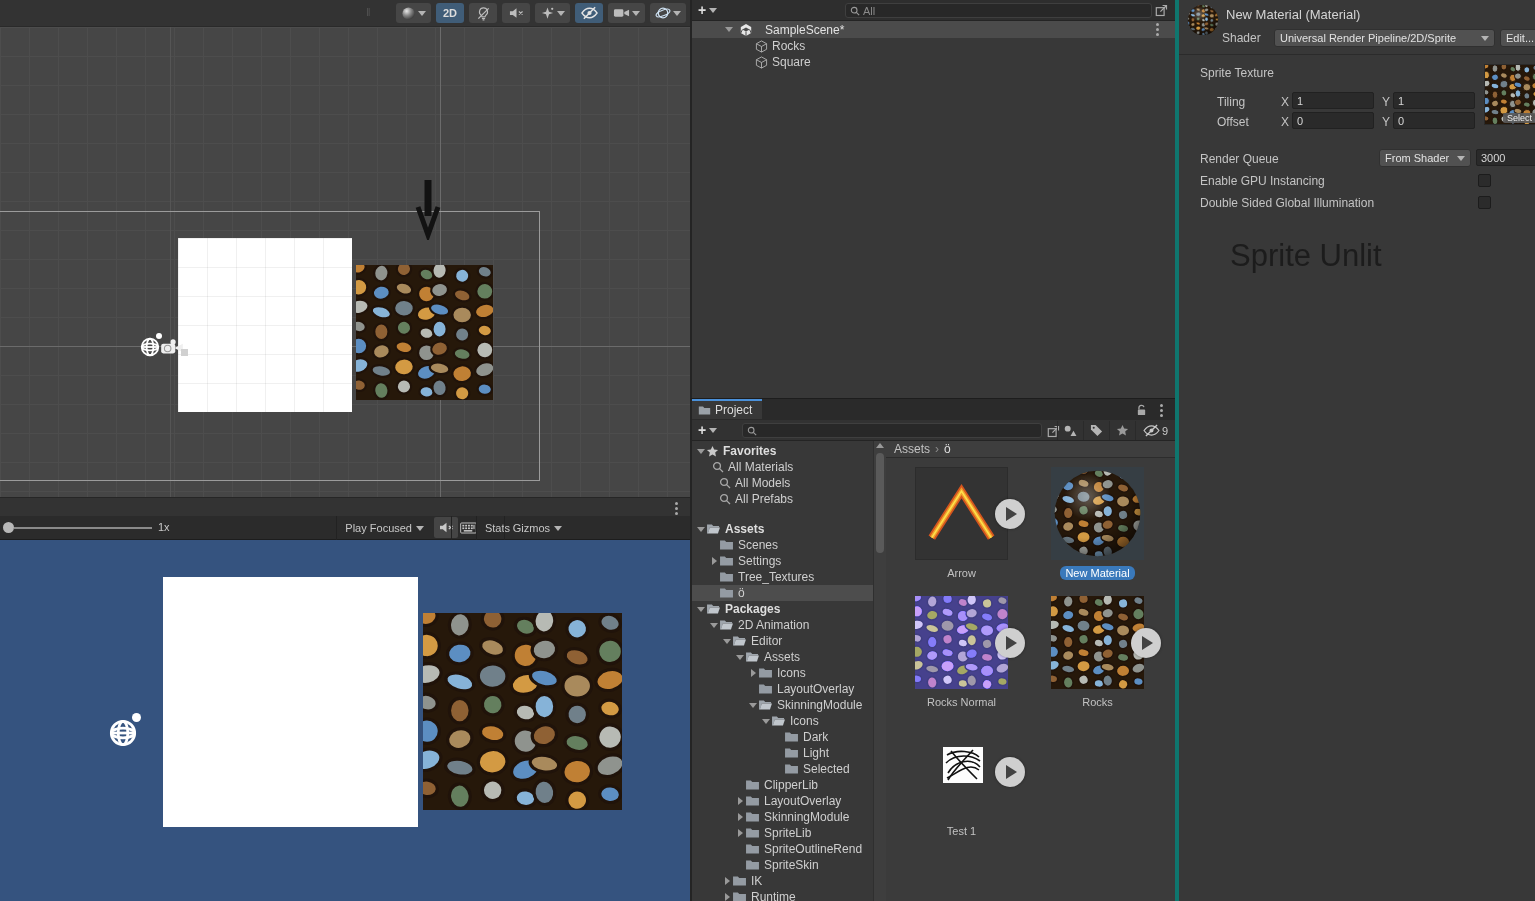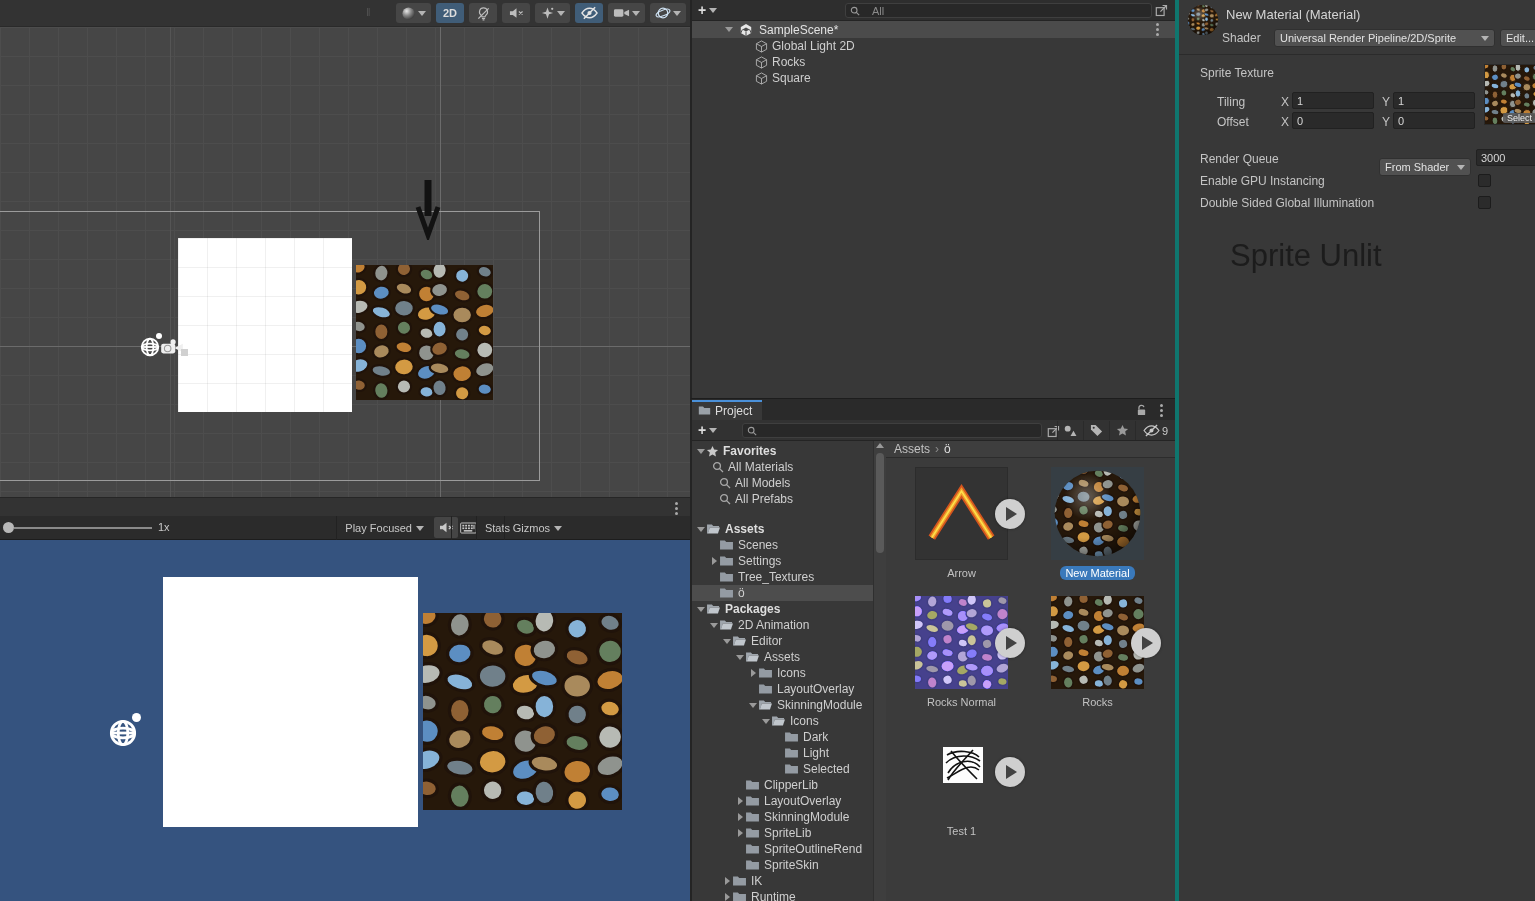--- a/index.html
+++ b/index.html
@@ -46,33 +46,33 @@
           border-left:1px solid #222}
   #game-view{left:0;top:540px;width:690px;height:361px;background:#35537f;overflow:hidden}
   #game-white-square{left:163px;top:37px;width:255px;height:250px;background:#fff}
   #game-rocks{left:423px;top:73px;width:199px;height:197px}
 
   
   #hierarchy{left:690px;top:0;width:485px;height:398px;background:#383838;border-left:2px solid #242424}
   .panel-toolbar{height:21px;background:#2e2e2e;border-bottom:1px solid #242424;display:flex;align-items:center;position:relative}
   .plus-btn{display:flex;align-items:center;gap:3px;padding:0 6px;color:#ddd;font-size:14px;font-weight:bold}
   .searchfield{height:15px;background:#282828;border:1px solid #3f3f3f;border-radius:3px;display:flex;align-items:center;
-      padding:0 4px;gap:12px}
+      padding:0 4px;gap:3px}
   .searchfield input{flex:1;background:transparent;border:none;outline:none;color:#bbb;font-size:11px;
       font-family:"Liberation Sans",sans-serif}
   .searchfield input::placeholder{color:#8a8a8a}
   #hi-scene-row{height:17px;background:#4b4b4b;display:flex;align-items:center;position:relative}
   .tree-arrow{width:0;height:0;border-left:4px solid transparent;border-right:4px solid transparent;border-top:5px solid #9a9a9a}
   .tree-arrow.closed{border-top:4px solid transparent;border-bottom:4px solid transparent;border-left:5px solid #9a9a9a;border-right:none}
   .hi-row{height:16px;display:flex;align-items:center;color:#cfcfcf}
   .icon{display:inline-flex;align-items:center;justify-content:center}
 
   
   #project{left:690px;top:398px;width:485px;height:503px;background:#383838;border-left:2px solid #242424;border-top:1px solid #1d1d1d}
-  #pj-tabrow{height:21px;background:#2a2a2a;display:flex;align-items:center;position:relative}
+  #pj-tabrow{height:21px;background:#2a2a2a;display:flex;align-items:flex-start;position:relative}
   #pj-tab{height:20px;background:#383838;border-top:2px solid #4a90d9;display:flex;align-items:center;gap:4px;
           padding:0 10px 0 6px;color:#ddd}
   #pj-toolbar{height:21px;background:#323232;border-bottom:1px solid #242424;display:flex;align-items:center;position:relative}
   .tb-icon{width:26px;height:19px;display:flex;align-items:center;justify-content:center;border-left:1px solid #2a2a2a}
   #pj-body{position:absolute;left:0;top:42px;width:485px;height:461px;overflow:hidden}
   #pj-tree{position:absolute;left:0;top:0;width:181px;height:461px;overflow:hidden;background:#383838;padding-top:2px}
   .pj-row{height:16px;display:flex;align-items:center;white-space:nowrap;overflow:hidden;color:#cfcfcf}
   .pj-row.bold{font-weight:bold;color:#dedede}
   .pj-row.selected{background:#4d4d4d}
   .gap{height:14px}
@@ -369,36 +369,28 @@
         <path d="M5 7L10.6 1.4M7 1.4h3.6V5" stroke="#aaa" stroke-width="1.1" fill="none"></path>
       </svg>
     </div>
     <div id="hi-scene-row">
       <span class="tree-arrow" style="margin-left:33px"></span>
       <svg style="margin-left:6px" width="14" height="14" viewBox="0 0 14 14">
         <path d="M7 1l5.2 3v6L7 13 1.8 10V4z" fill="#e6e6e6"></path>
         <path d="M7 4.4l3.6 2.1L7 8.6 3.4 6.5z" fill="#4b4b4b"></path>
         <path d="M7 8.6v4.4M3.4 6.5L1.8 10M10.6 6.5l1.6 3.5" stroke="#4b4b4b" stroke-width="1"></path>
       </svg>
-      <span style="margin-left:6px;color:#e2e2e2">SampleScene*</span>
+      <span style="margin-left:12px;color:#e2e2e2">SampleScene*</span>
       <span class="kebab" style="position:absolute;right:12px">
           <i></i>
           <i></i>
           <i></i>
         </span>
     </div>
     <div id="hi-items">
-        <div class="hi-row">
-          <span class="icon" style="margin-left: 63px;">
-            <svg width="13" height="13" viewBox="0 0 14 14">
-              <path d="M7 1l5.5 3v6L7 13 1.5 10V4z M1.5 4L7 7l5.5-3M7 7v6" fill="none" stroke="#b0b0b0" stroke-width="1"></path>
-            </svg>
-          </span>
-          <span style="margin-left: 4px;">Global Light 2D</span>
-        </div>
         <div class="hi-row">
           <span class="icon" style="margin-left: 63px;">
             <svg width="13" height="13" viewBox="0 0 14 14">
               <path d="M7 1l5.5 3v6L7 13 1.5 10V4z M1.5 4L7 7l5.5-3M7 7v6" fill="none" stroke="#b0b0b0" stroke-width="1"></path>
             </svg>
           </span>
           <span style="margin-left: 4px;">Rocks</span>
         </div>
         <div class="hi-row">
           <span class="icon" style="margin-left: 63px;">
@@ -903,21 +895,21 @@
     <span class="insp-label" style="left:203px;top:95px">Y</span>
     <input class="insp-input" style="left: 214px; top: 92px; width: 82px;" value="1">
 
     <span class="insp-label" style="left:38px;top:115px">Offset</span>
     <span class="insp-label" style="left:102px;top:115px">X</span>
     <input class="insp-input" style="left: 113px; top: 112px; width: 82px;" value="0">
     <span class="insp-label" style="left:203px;top:115px">Y</span>
     <input class="insp-input" style="left: 214px; top: 112px; width: 82px;" value="0">
 
     <span class="insp-label" style="left:21px;top:152px">Render Queue</span>
-    <div class="insp-drop" style="left:200px;top:158px;width:92px">
+    <div class="insp-drop" style="left:200px;top:149px;width:92px">
       <span>From Shader</span>
         <span class="caret"></span>
     </div>
     <input class="insp-input" style="left: 297px; top: 149px; width: 62px;" value="3000">
 
     <span class="insp-label" style="left:21px;top:174px">Enable GPU Instancing</span>
     <div class="insp-check" style="left:299px;top:174px"></div>
 
     <span class="insp-label" style="left:21px;top:196px">Double Sided Global Illumination</span>
     <div class="insp-check" style="left:299px;top:196px"></div>

